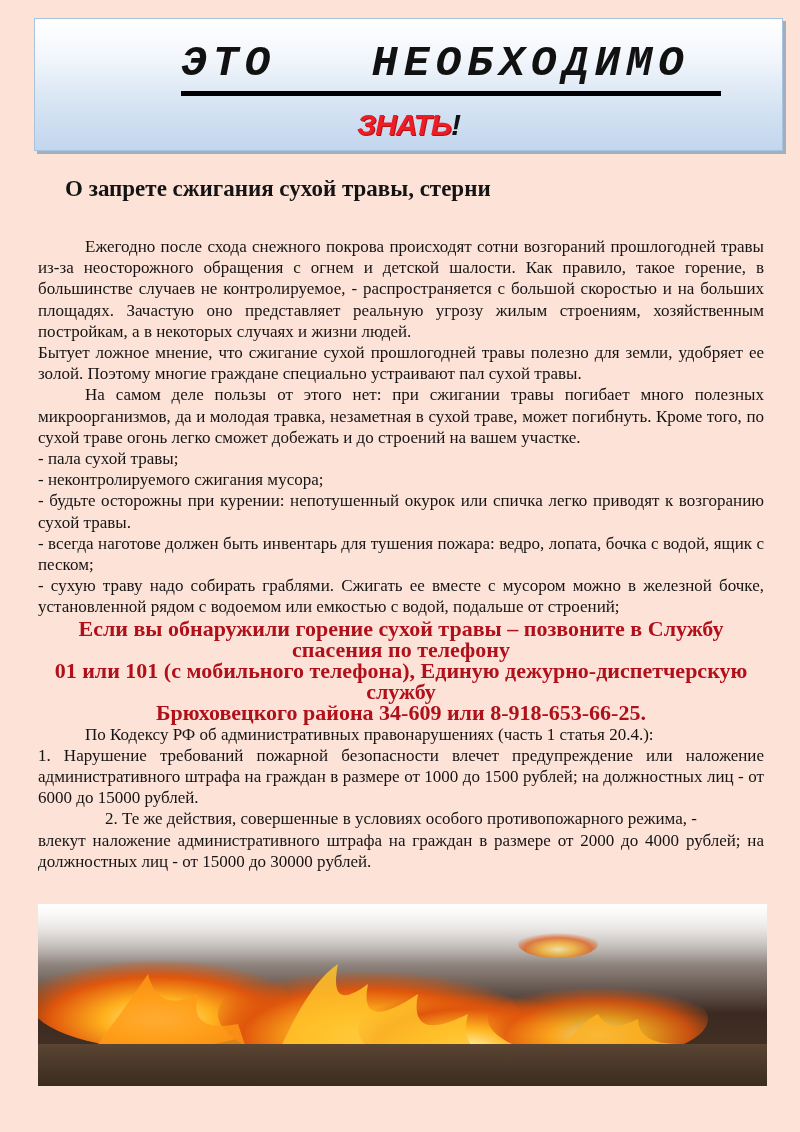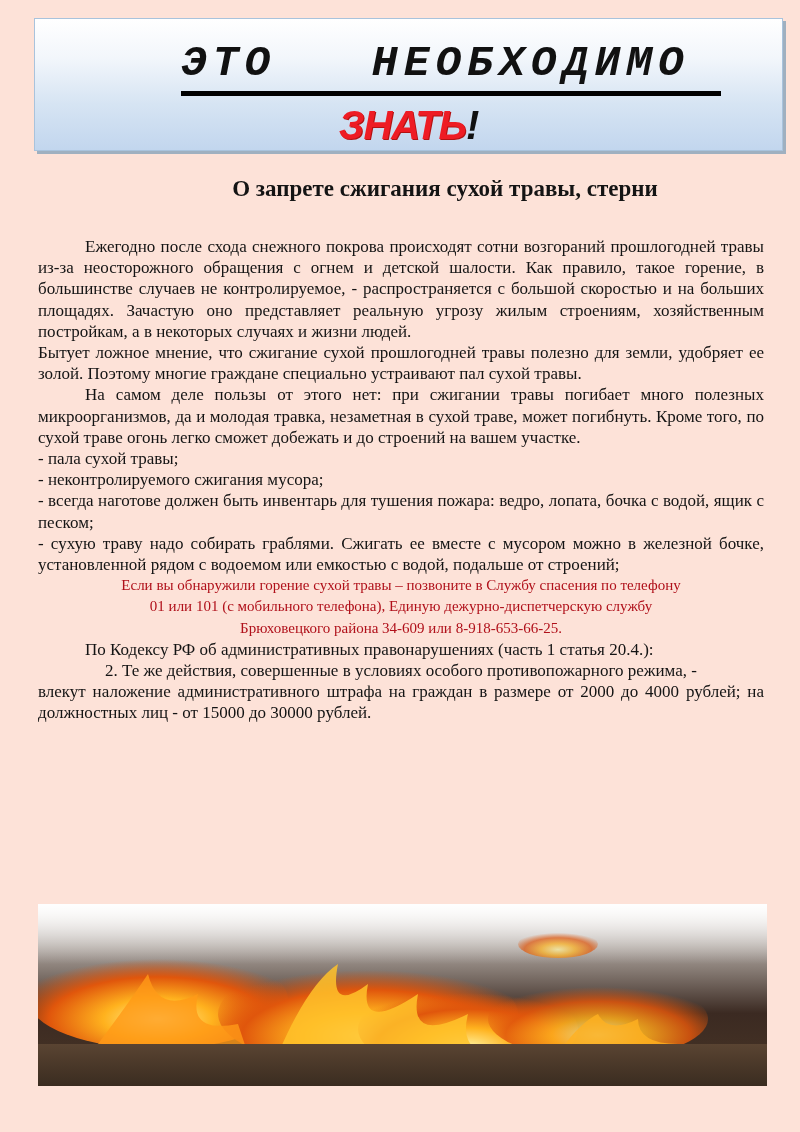--- a/index.html
+++ b/index.html
@@ -40,53 +40,52 @@
       width: 540px; height: 5px;
       background: #000;
     }
     .banner-bottom {
       position: absolute;
       left: 0; right: 0; top: 80px;
       text-align: center;
       font-family: "Liberation Sans", sans-serif;
       font-style: italic;
       font-weight: bold;
-      font-size: 40px;
+      font-size: 30px;
       line-height: 52px;
       letter-spacing: -1px;
     }
     .banner-bottom .red { color: #ee1c24; text-shadow: 1px 1px 0 #b31212; }
     .banner-bottom .excl { color: #111; }
 
     .title {
       position: absolute;
       left: 0; right: 0; top: 175px;
-      text-align: center;
       font-weight: bold;
       font-size: 23px;
       line-height: 28px;
-      padding-left: 90px;
+      padding-left: 65px;
     }
 
     .content {
       position: absolute;
       left: 38px; top: 236px;
       width: 726px;
       font-size: 17px;
       line-height: 21.2px;
       text-align: justify;
     }
     .content p { margin: 0; }
     .indent { text-indent: 47px; }
     .bold { font-weight: bold; }
     .alert {
       color: #b0101a;
-      font-weight: normal;
+      font-weight: bold;
       text-align: center;
-      font-size: 15px;
+      font-size: 22px;
     }
     .photo {
       position: absolute;
       left: 38px; top: 904px;
       width: 729px; height: 182px;
       overflow: hidden;
       background: #3a2a1e;
     }
   </style>
 </head>
@@ -102,31 +101,33 @@
 
 <div class="title">О запрете сжигания сухой травы, стерни</div>
 
 <div class="content">
   <p class="indent">Ежегодно после схода снежного покрова происходят сотни возгораний прошлогодней травы из-за неосторожного обращения с огнем и детской шалости. Как правило, такое горение, в большинстве случаев не контролируемое, - распространяется с большой скоростью и на больших площадях. Зачастую оно представляет реальную угрозу жилым строениям, хозяйственным постройкам, а в некоторых случаях и жизни людей.</p>
   <p>Бытует ложное мнение, что сжигание сухой прошлогодней травы полезно для земли, удобряет ее золой. Поэтому многие граждане специально устраивают пал сухой травы.</p>
   <p class="indent">На самом деле пользы от этого нет: при сжигании травы погибает много полезных микроорганизмов, да и молодая травка, незаметная в сухой траве, может погибнуть. Кроме того, по сухой траве огонь легко сможет добежать и до строений на вашем участке.</p>
 
   <p>- пала сухой травы;</p>
   <p>- неконтролируемого сжигания мусора;</p>
+  <p>- будьте осторожны при курении: непотушенный окурок или спичка легко приводят к возгоранию сухой травы.</p>
 
   <p>- всегда наготове должен быть инвентарь для тушения пожара: ведро, лопата, бочка с водой, ящик с песком;</p>
   <p>- сухую траву надо собирать граблями. Сжигать ее вместе с мусором можно в железной бочке, установленной рядом с водоемом или емкостью с водой, подальше от строений;</p>
 
   <div class="alert">
     <div>Если вы обнаружили горение сухой травы – позвоните в Службу спасения по телефону</div>
     <div>01 или 101 (с мобильного телефона), Единую дежурно-диспетчерскую службу</div>
     <div>Брюховецкого района 34-609 или 8-918-653-66-25.</div>
   </div>
 
   <p class="indent">По Кодексу РФ об административных правонарушениях (часть 1 статья 20.4.):</p>
+  <p>1. Нарушение требований пожарной безопасности влечет предупреждение или наложение административного штрафа на граждан в размере от 1000 до 1500 рублей; на должностных лиц - от 6000 до 15000 рублей.</p>
   <p style="text-align:center">2. Те же действия, совершенные в условиях особого противопожарного режима, -</p>
   <p>влекут наложение административного штрафа на граждан в размере от 2000 до 4000 рублей; на должностных лиц - от 15000 до 30000 рублей.</p>
 </div>
 
 <div class="photo">
   <svg width="729" height="182" viewBox="0 0 729 182" xmlns="http://www.w3.org/2000/svg">
     <defs>
       <linearGradient id="sky" x1="0" y1="0" x2="0" y2="1">
         <stop offset="0" stop-color="#f4f1ee"></stop>
         <stop offset="0.35" stop-color="#8a7f78"></stop>

